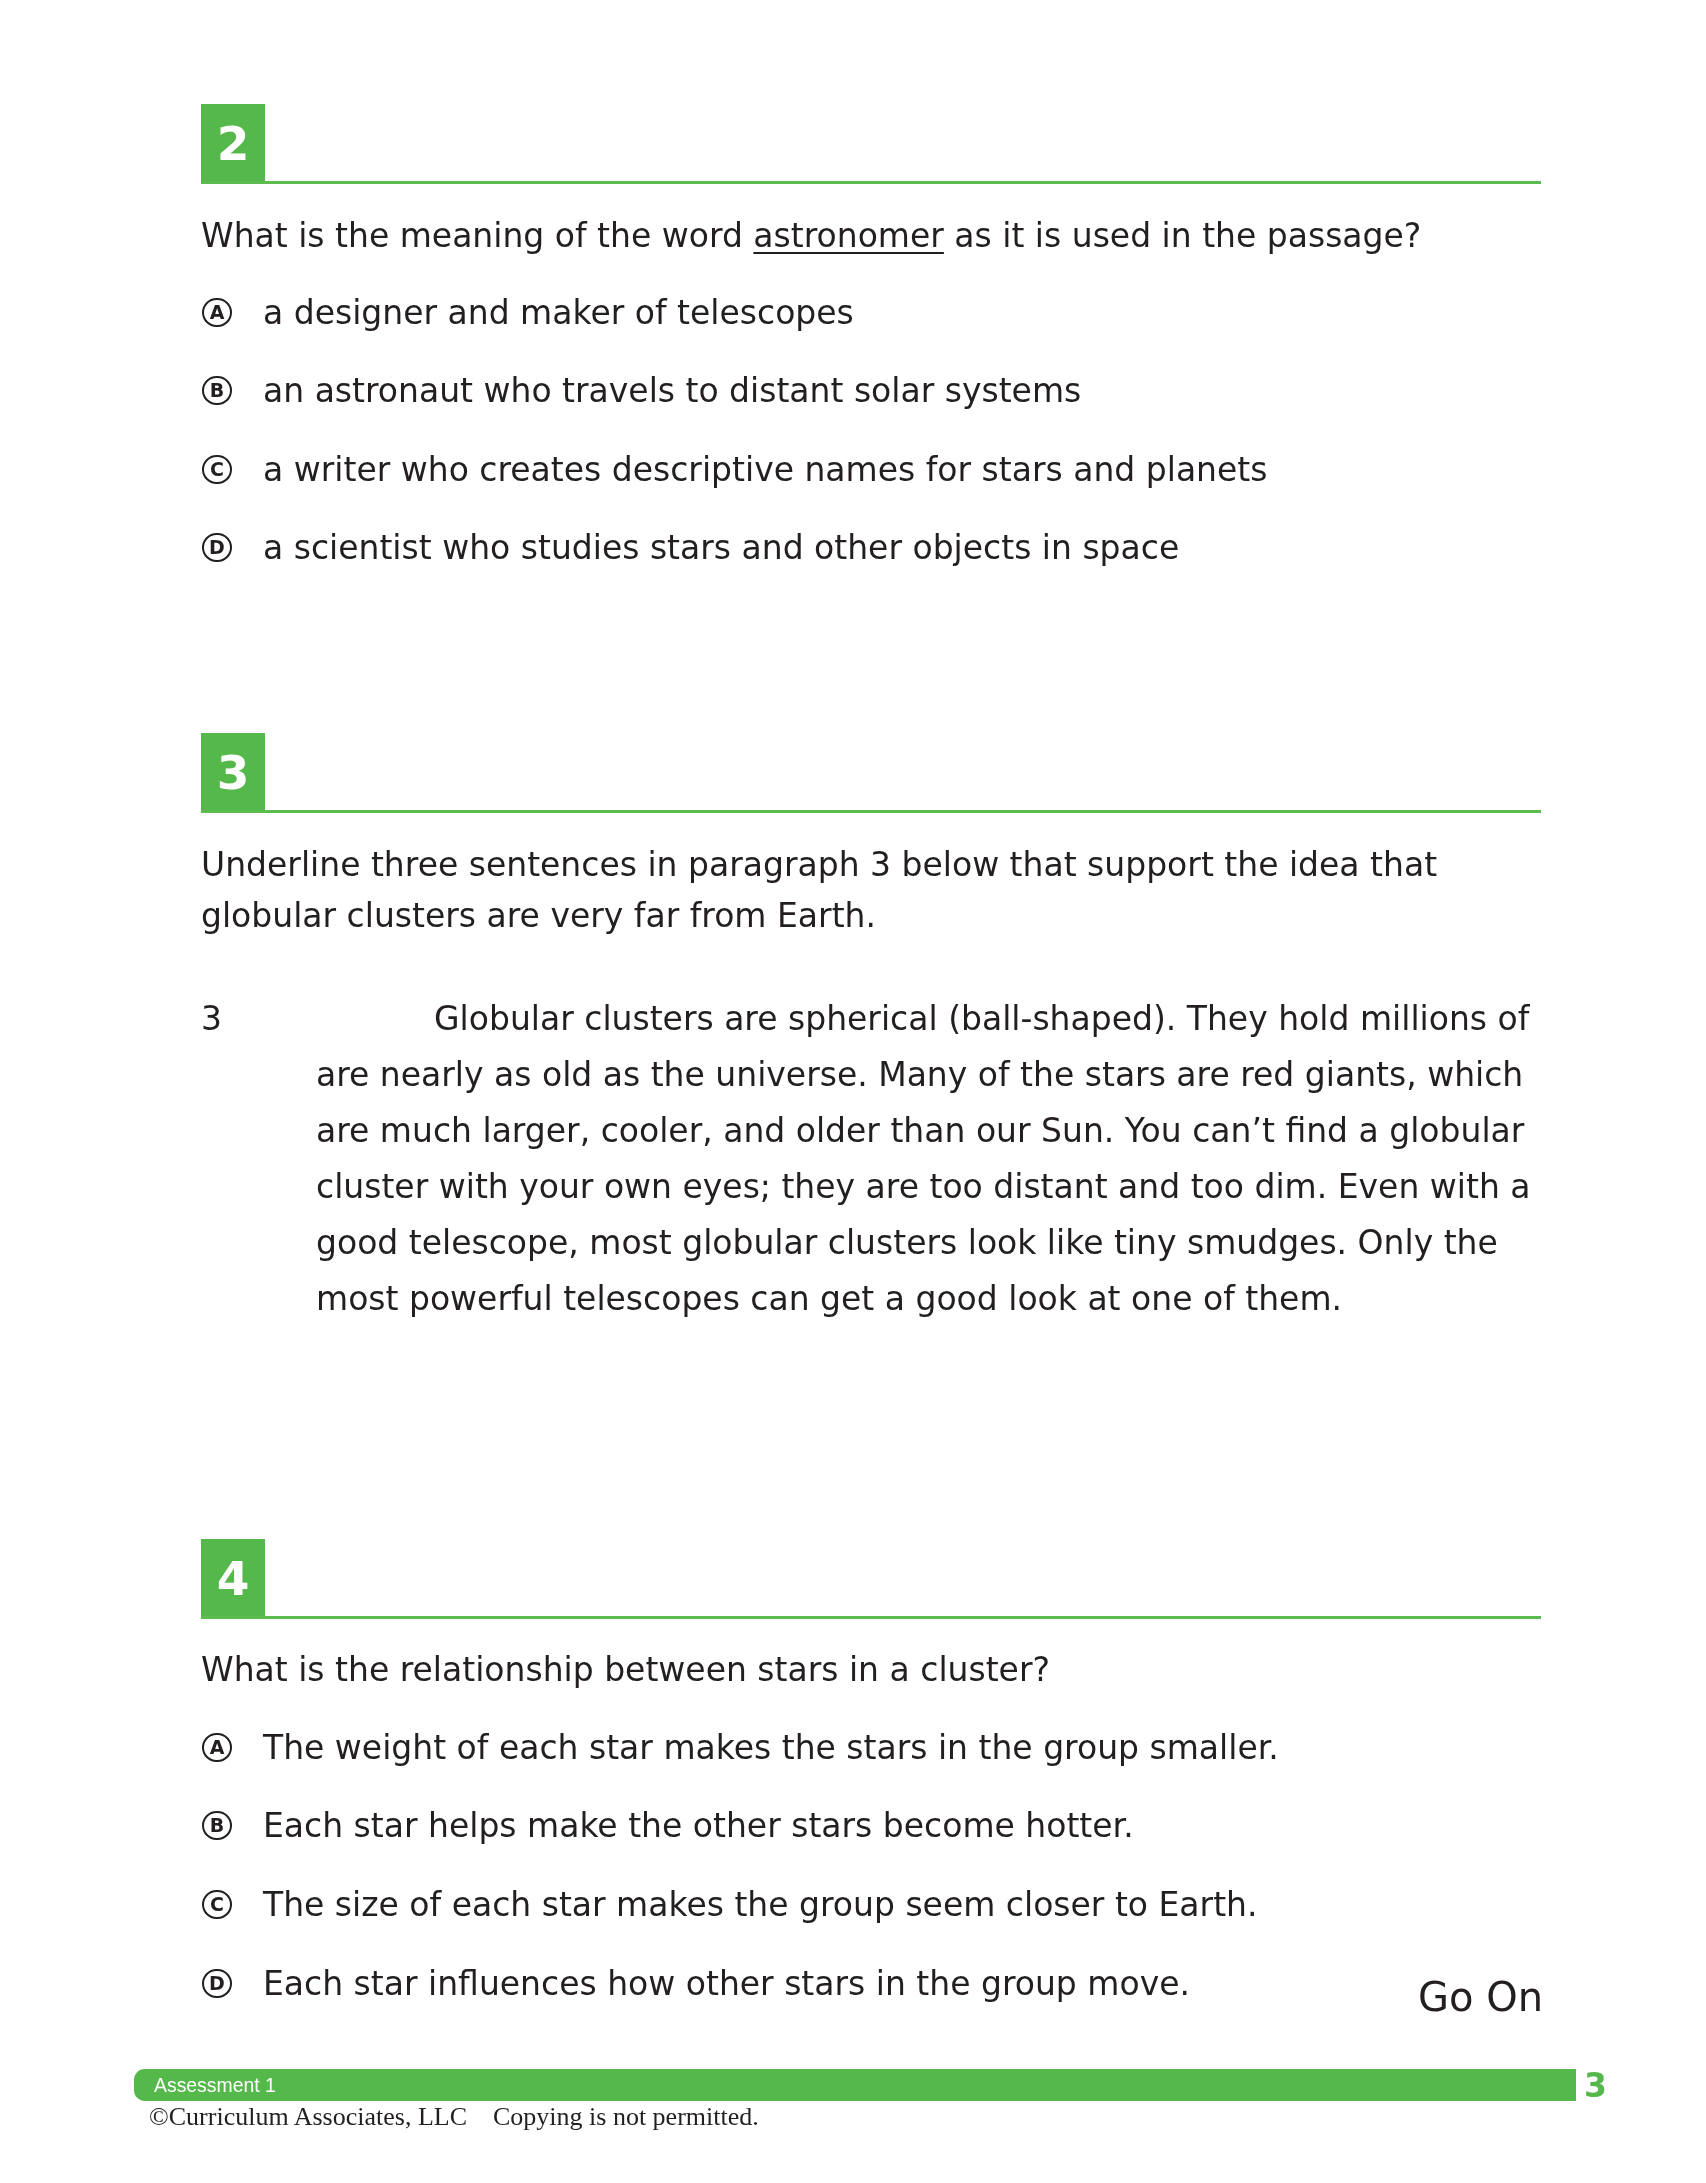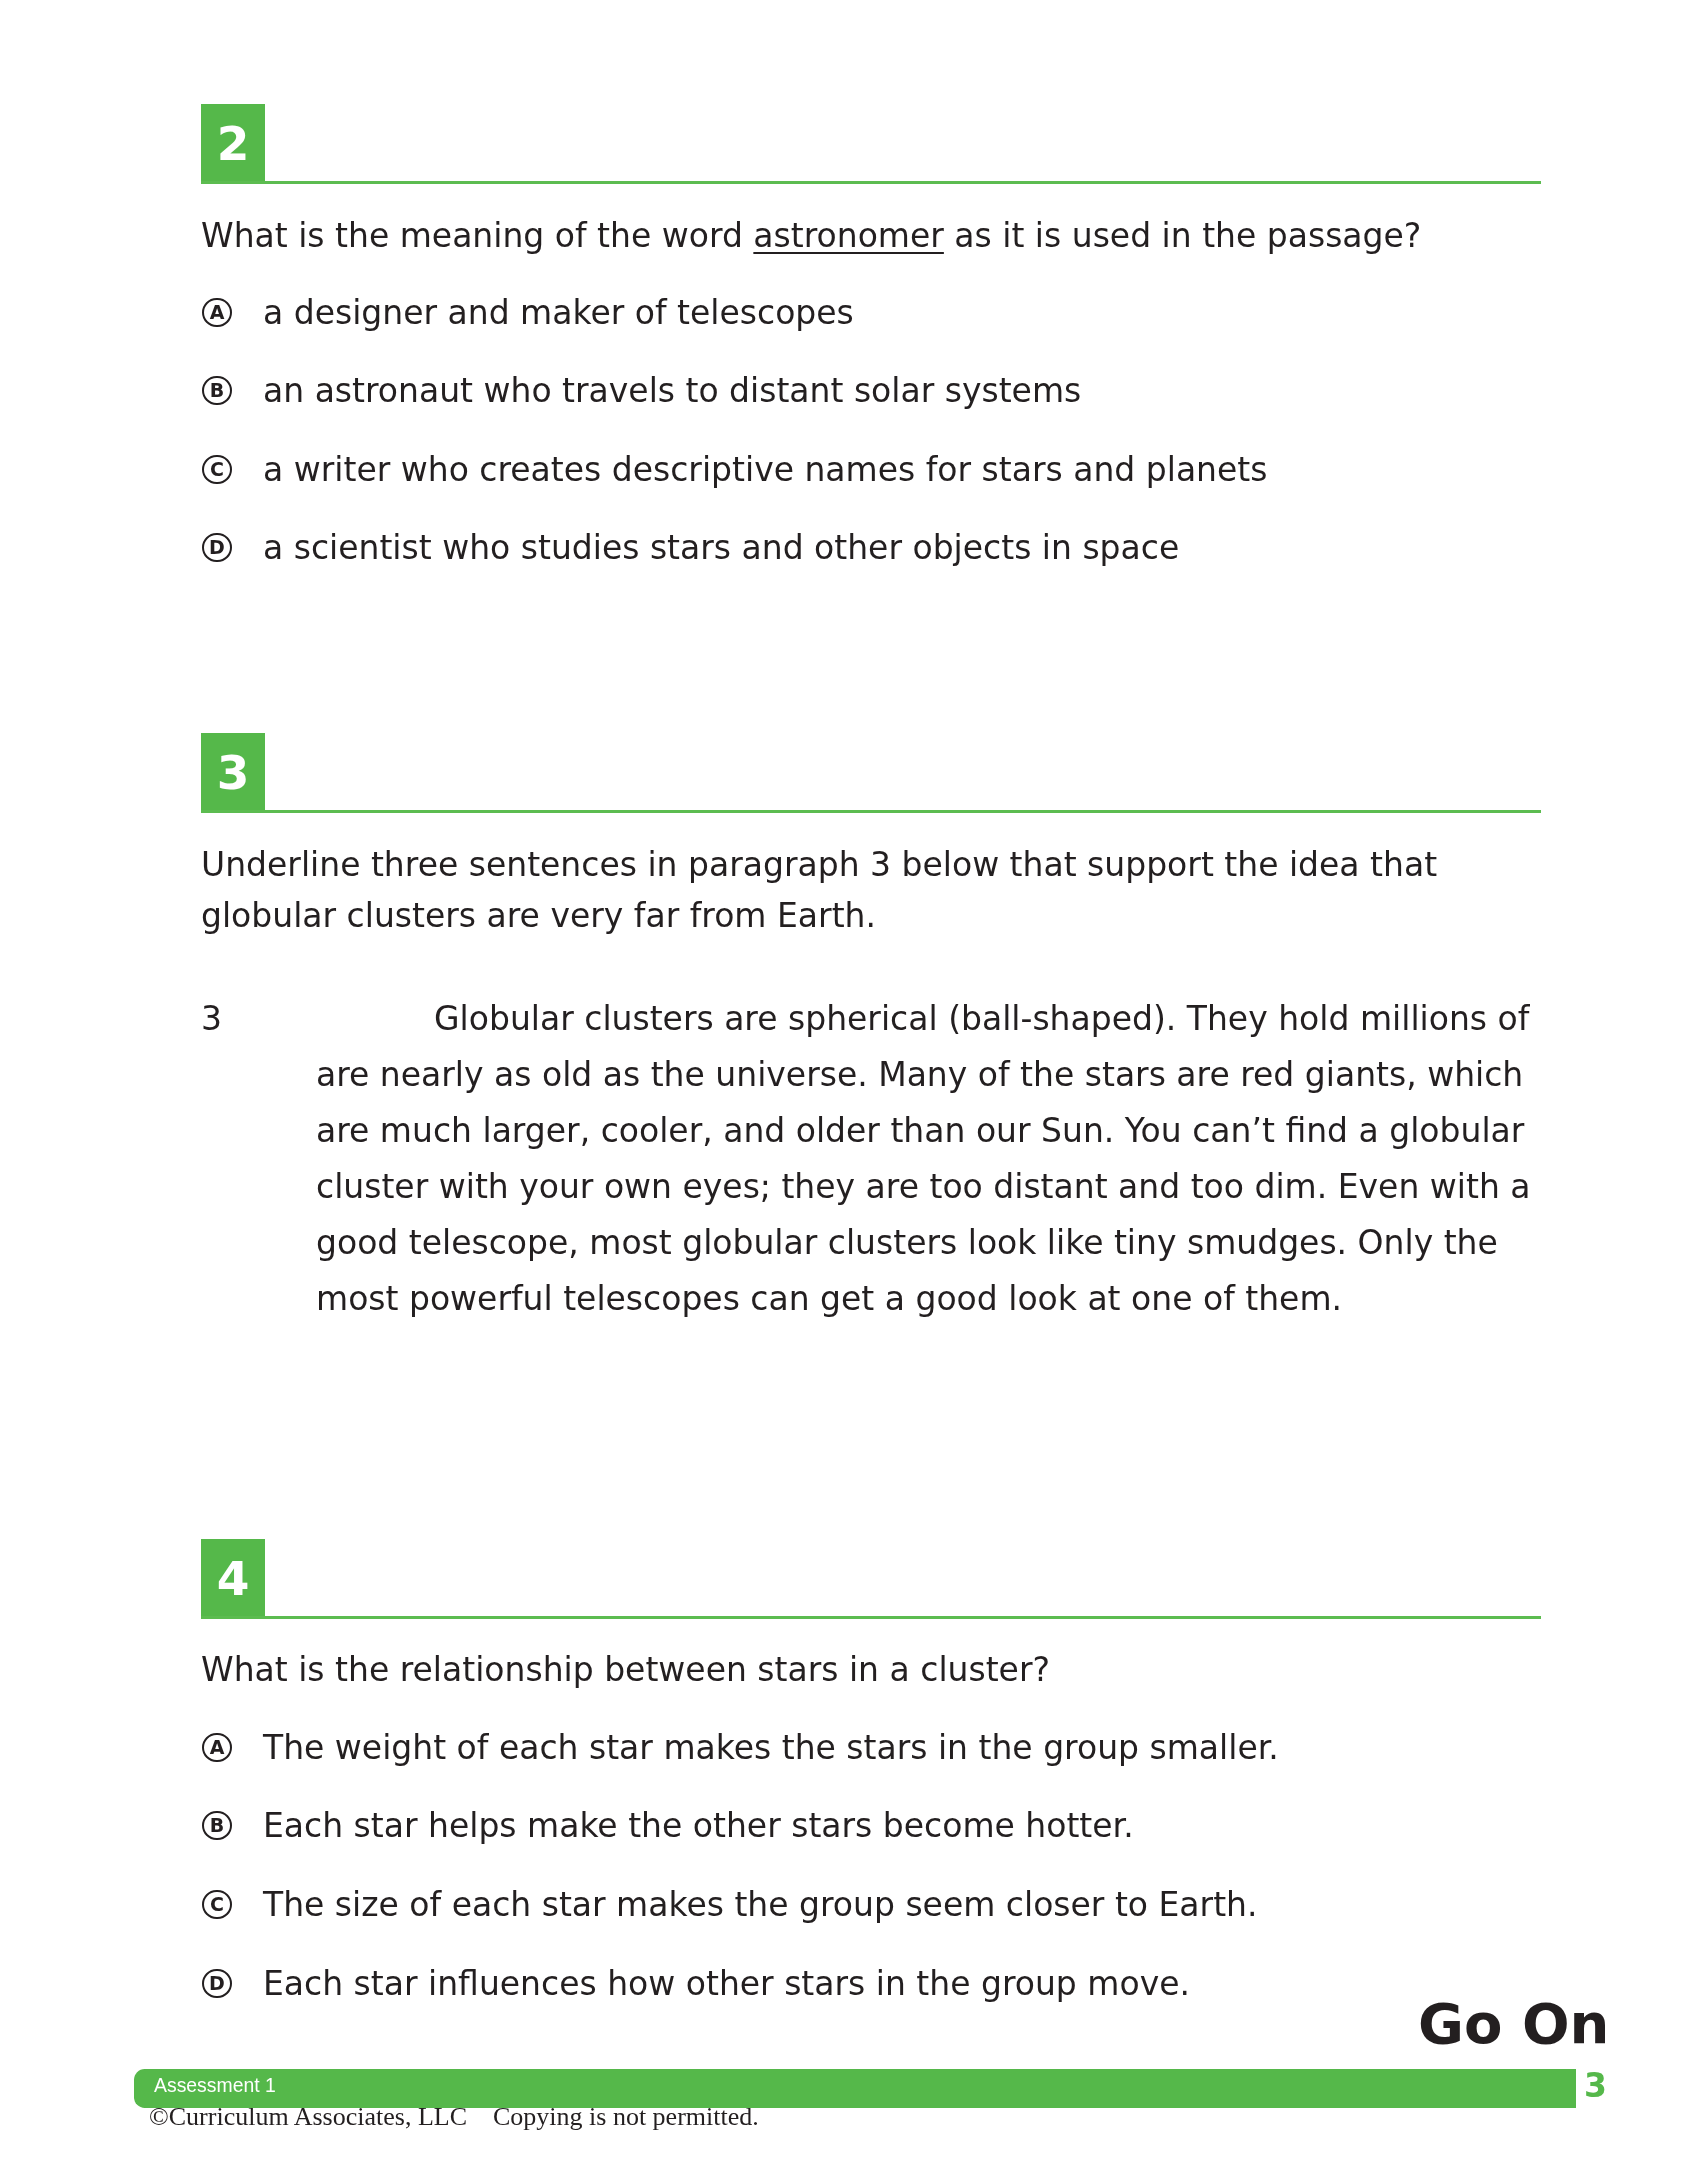--- a/index.html
+++ b/index.html
@@ -75,32 +75,31 @@
       width: 1218px;
       font-size: 33px;
       line-height: 56px;
     }
     .passage .pline { display: block; white-space: nowrap; height: 56px; }
     .passage .pline.first { padding-left: 118px; }
     .go-on {
       position: absolute;
       left: 1418px;
       top: 1964px;
-      font-size: 56px;
-      font-weight: bold;
+      font-size: 40px;
+      font-weight: normal;
       line-height: 67px;
       white-space: nowrap;
-      margin-top: 26px;
     }
     .footer-bar {
       position: absolute;
       left: 134px;
       top: 2069px;
       width: 1442px;
-      height: 39px;
+      height: 32px;
       background: #55b84a;
       border-radius: 10.7px 0 0 10.7px;
     }
     .footer-label {
       position: absolute;
       left: 20px;
       top: 0;
       color: #ffffff;
       font-family: "Liberation Sans", sans-serif;
       font-size: 19.4px;

